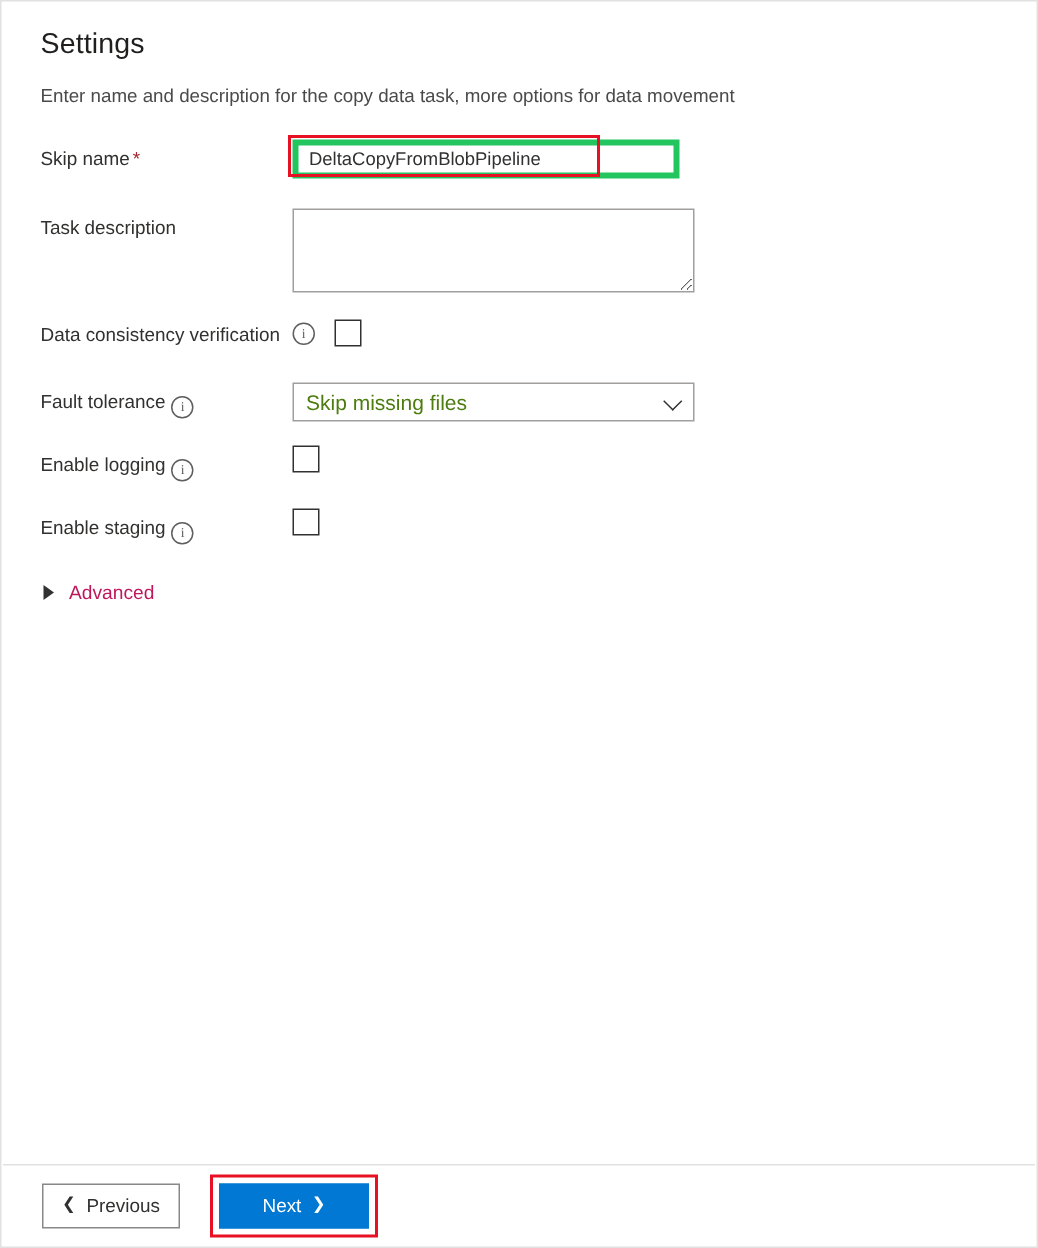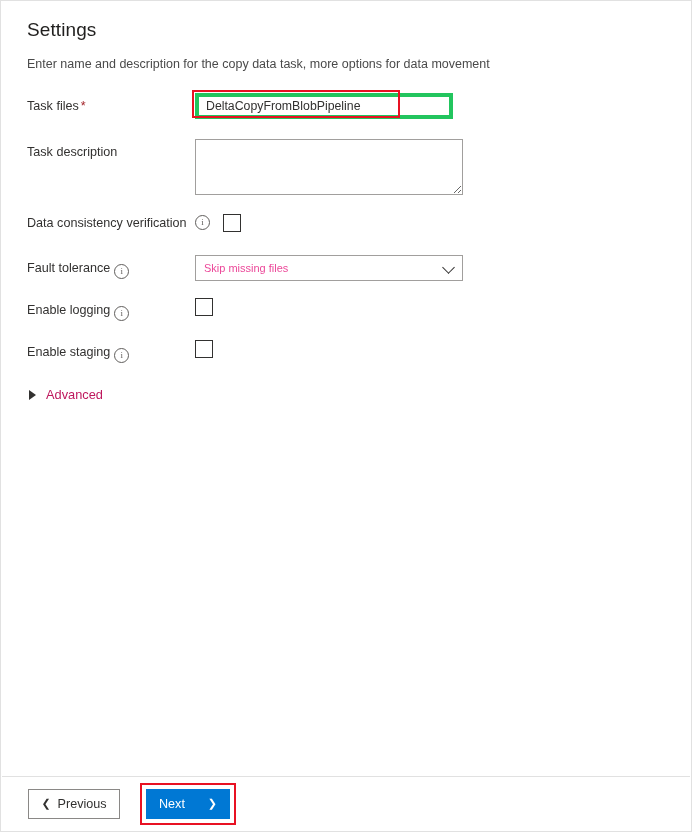--- a/index.html
+++ b/index.html
@@ -144,22 +144,22 @@
   }
   .select-wrap {
     position: relative;
     width: 268px;
     height: 26px;
     border: 1px solid #a19f9d;
     background: #ffffff;
     box-sizing: border-box;
   }
   .select-value {
-    font-size: 11px;
-    color: #ec4899;
+    font-size: 14px;
+    color: #4d7c0f;
     line-height: 24px;
     padding-left: 8px;
   }
   .chevron {
     position: absolute;
     right: 8px;
     top: 8px;
     width: 10px;
     height: 10px;
   }
@@ -233,43 +233,43 @@
     min-width: 84px;
     height: 30px;
     box-sizing: border-box;
     border: 1px solid #0078d4;
     background: #0078d4;
     color: #ffffff;
     font-size: 12.6px;
     font-family: "Liberation Sans", sans-serif;
     display: flex;
     align-items: center;
-    justify-content: space-between;
+    justify-content: flex-end;
     gap: 7px;
     cursor: pointer;
-    padding: 0 12px;
+    padding: 0 28px;
   }
   .caret-left, .caret-right {
     font-size: 11px;
     line-height: 1;
   }
 </style>
 </head>
 <body>
 
 <div class="page">
 
   <div class="content">
 
     <h1 class="page-title">Settings</h1>
     <p class="page-subtitle">Enter name and description for the copy data task, more options for data movement</p>
 
     <div class="form-row row-name">
       <div class="form-label">
-        <span>Task files</span><span class="req-star">*</span>
+        <span>Skip name</span><span class="req-star">*</span>
       </div>
       <div class="field-area">
         <input class="text-input" type="text" value="DeltaCopyFromBlobPipeline" style="">
         <div class="name-highlight"></div>
       </div>
     </div>
 
     <div class="form-row">
       <div class="form-label">Task description</div>
       <div class="field-area">

